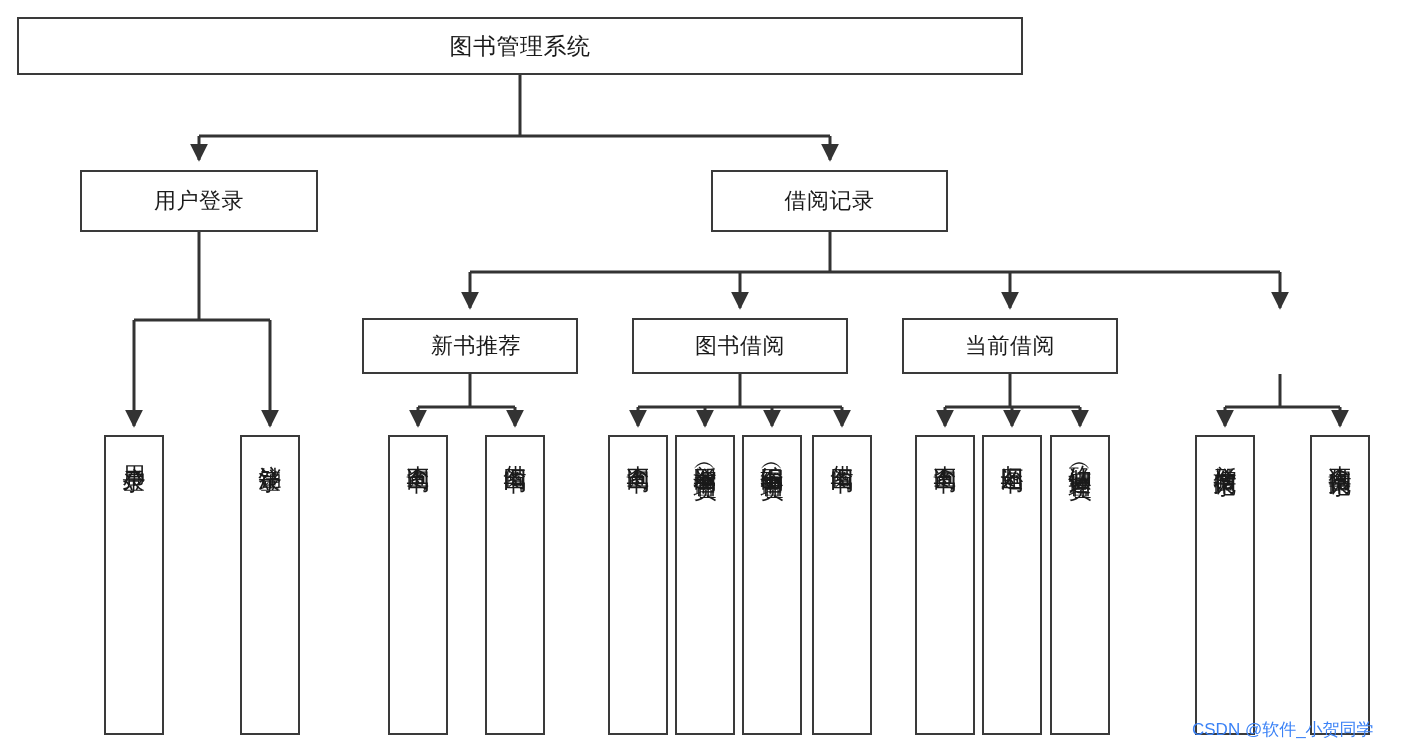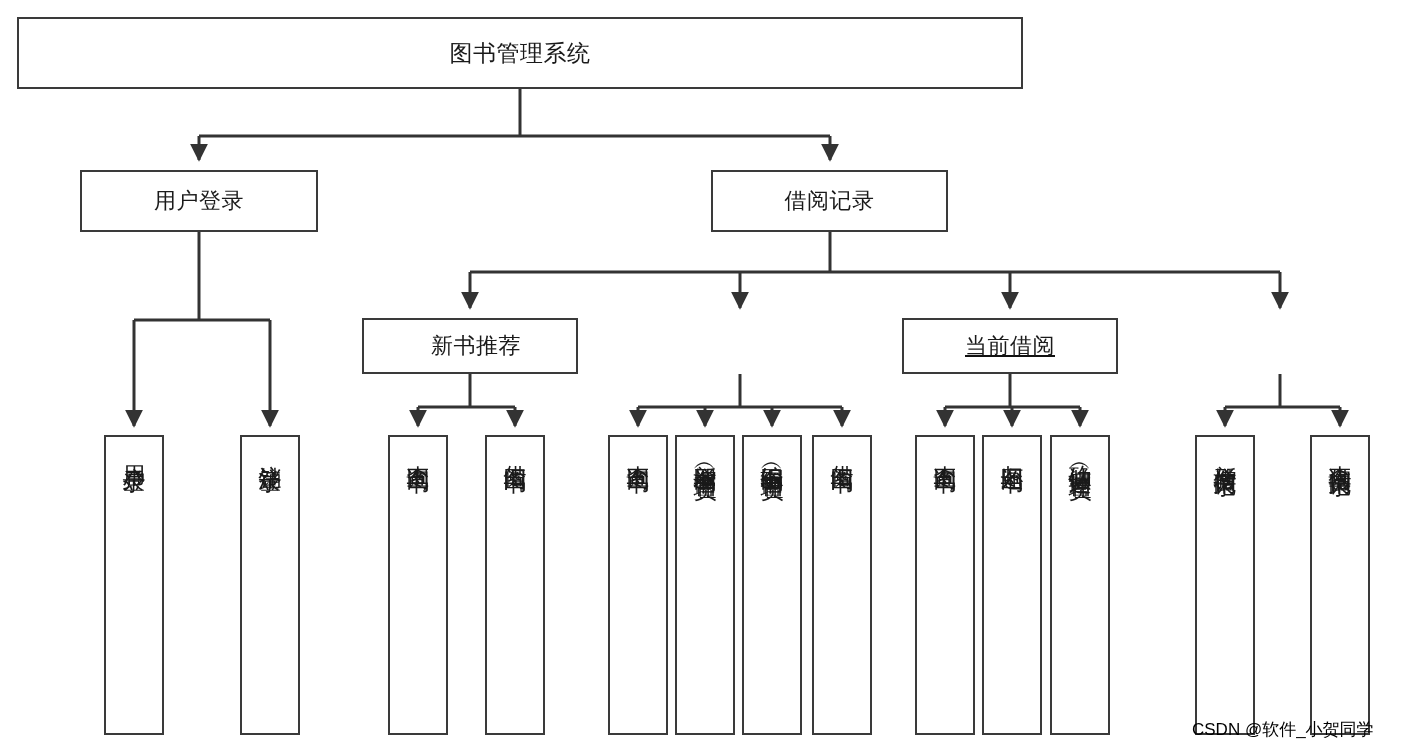--- a/index.html
+++ b/index.html
@@ -57,21 +57,21 @@
     text-orientation: upright;
     font-size: 23px;
     line-height: 1.18;
     letter-spacing: 2px;
     white-space: normal;
     max-height: 272px;
   }
   .watermark {
     position: absolute;
     font-size: 17px;
-    color: #000000;
+    color: #3b82f6;
     white-space: nowrap;
     z-index: 3;
     user-select: none;
   }
 </style>
 </head>
 <body>
 
 <div id="canvas">
 
@@ -118,35 +118,38 @@
       <path d="M 1012 407 L 1012 426" marker-end="url(#arrow)"></path>
       <path d="M 1080 407 L 1080 426" marker-end="url(#arrow)"></path>
 
       <path d="M 1280 374 L 1280 407"></path>
       <path d="M 1225 407 L 1340 407"></path>
       <path d="M 1225 407 L 1225 426" marker-end="url(#arrow)"></path>
       <path d="M 1340 407 L 1340 426" marker-end="url(#arrow)"></path>
     </g>
   </svg>
 
-  <div class="node root" id="n-root" style="left: 17px; top: 17px; width: 1006px; height: 72px;">
+  <div class="node root" id="n-root" style="left: 17px; top: 17px; width: 1006px; height: 58px;">
     <span class="label">图书管理系统</span>
   </div>
 
   <div class="node" id="n-l2-0" style="left: 80px; top: 170px; width: 238px; height: 62px;">
     <span class="label">用户登录</span>
   </div>
   <div class="node" id="n-l2-1" style="left: 711px; top: 170px; width: 237px; height: 62px;">
     <span class="label">借阅记录</span>
   </div>
 
   <div class="node" id="n-l3-0" style="left: 362px; top: 318px; width: 216px; height: 56px; padding-left: 12px;">
     <span class="label">新书推荐</span>
   </div>
-  <div class="node" id="n-l3-2" style="left: 902px; top: 318px; width: 216px; height: 56px; text-decoration: underline;">
+  <div class="node" id="n-l3-1" style="left: 632px; top: 318px; width: 216px; height: 56px;">
+    <span class="label">图书借阅</span>
+  </div>
+  <div class="node" id="n-l3-2" style="left: 902px; top: 318px; width: 216px; height: 56px;">
     <span class="label">当前借阅</span>
   </div>
 
   <div class="node leaf" id="n-lf-0" style="left: 104px; top: 435px; width: 60px; height: 300px;">
     <span class="label">用户登录</span>
   </div>
   <div class="node leaf" id="n-lf-1" style="left: 240px; top: 435px; width: 60px; height: 300px;">
     <span class="label">注销登录</span>
   </div>
   <div class="node leaf" id="n-lf-2" style="left: 388px; top: 435px; width: 60px; height: 300px;">

